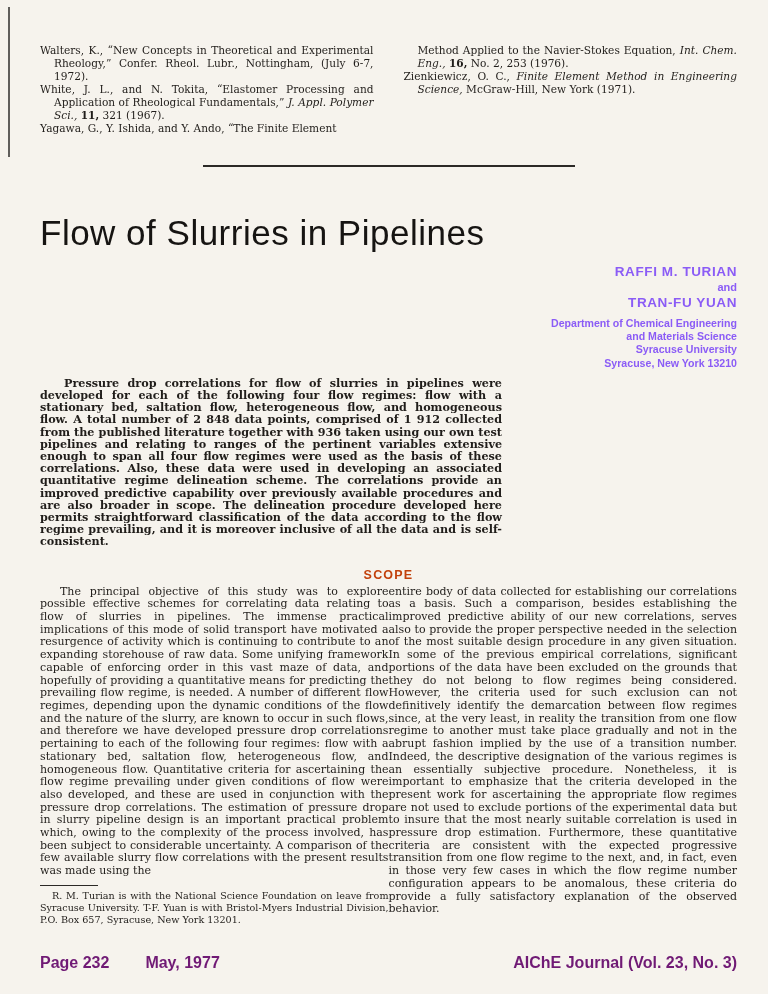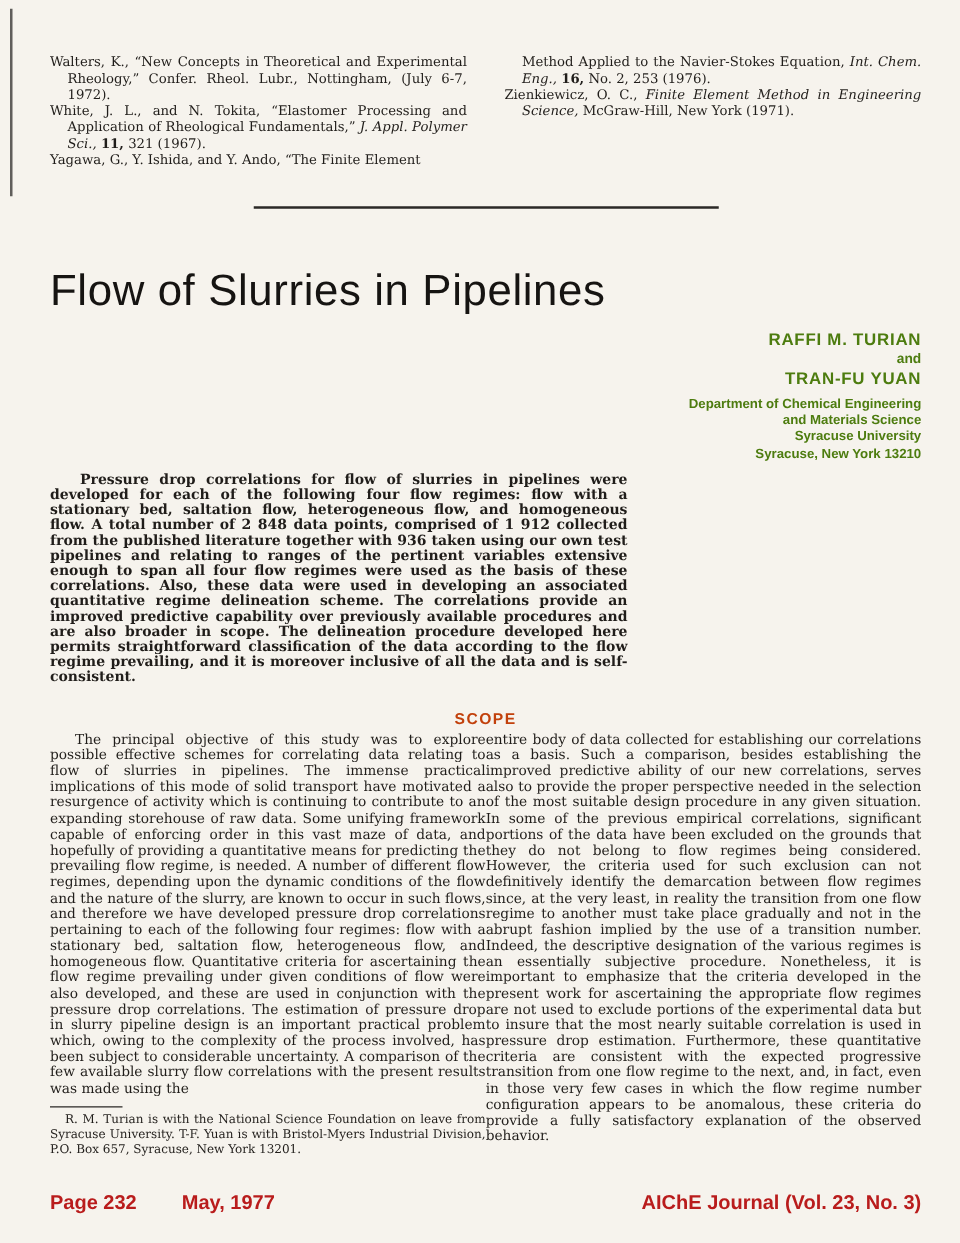--- a/index.html
+++ b/index.html
@@ -30,21 +30,21 @@
   .divider { width: 372px; margin: 30px auto 0; border-top: 2px solid #2b2926; height: 0; }
 
   .title {
     font-family: "Liberation Sans", sans-serif; font-weight: 500;
     font-size: 35px; line-height: 40px; letter-spacing: .5px;
     margin: 46px 0 0; color: #161412;
   }
 
   .authors {
     margin-top: 10px; text-align: right;
-    font-family: "Liberation Sans", sans-serif; font-weight: 700; color: #4d7c0f;
+    font-family: "Liberation Sans", sans-serif; font-weight: 700; color: #8b5cf6;
   }
   .author-name { font-size: 13.5px; line-height: 17px; letter-spacing: .6px; }
   .author-and  { font-size: 11px;  line-height: 14px; }
   .affiliation { margin-top: 6px; font-size: 10.6px; line-height: 13.2px; }
 
   .abstract {
     margin-top: 7px; width: 462px;
     font-weight: 700; font-size: 11.2px; line-height: 12.2px;
     text-align: justify; text-indent: 24px;
   }
@@ -59,21 +59,21 @@
   .body-cols .col { flex: 1 1 0; min-width: 0; }
   .para-indent { text-indent: 20px; }
 
   .footnote-rule { width: 58px; border-top: 1.5px solid #2b2926; margin-top: 7px; height: 0; }
   .footnote { margin-top: 4px; font-size: 9.6px; line-height: 11.9px; text-indent: 12px; text-align: justify; }
 
   .page-footer {
     position: absolute; left: 40px; right: 31px; bottom: 22px;
     display: flex; justify-content: space-between; align-items: baseline;
     font-family: "Liberation Sans", sans-serif; font-weight: 700;
-    font-size: 16px; color: #b91c1c;
+    font-size: 16px; color: #701a75;
   }
   .footer-left { display: flex; gap: 36px; }
 </style>
 </head>
 <body>
 
 <div class="page">
 
   <div class="artifact-line"></div>
 

